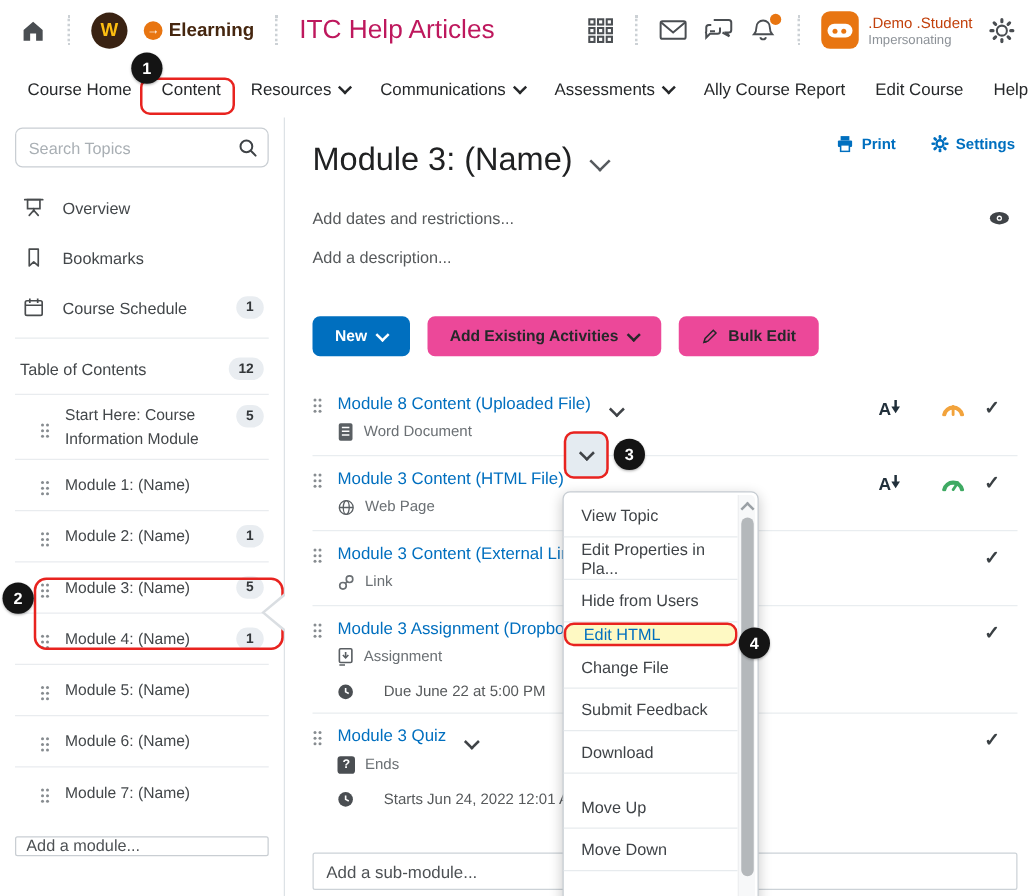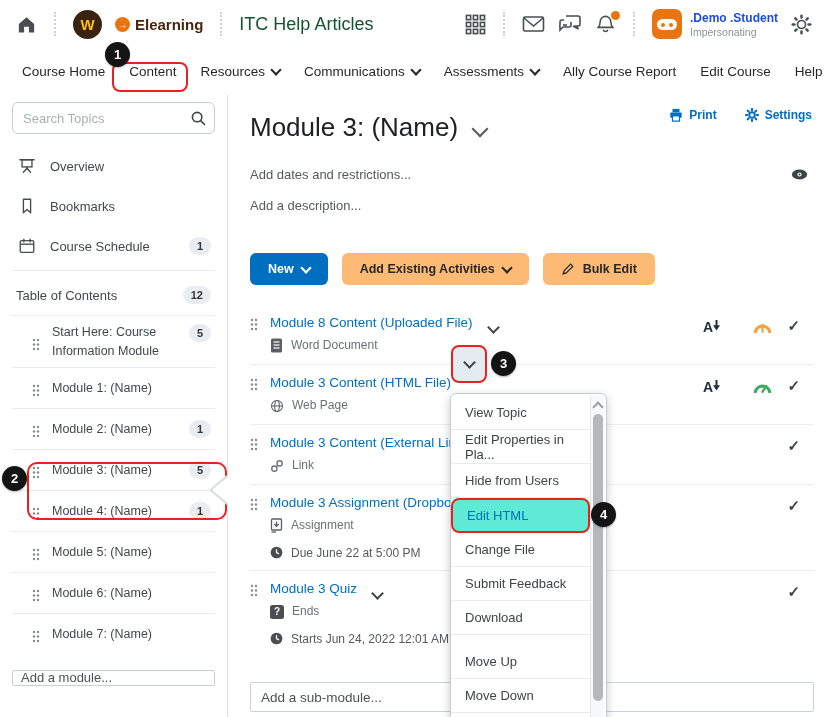--- a/index.html
+++ b/index.html
@@ -6,28 +6,28 @@
   body{width:828px;height:717px;position:relative;overflow:hidden;background:#fff;
        font-family:"Liberation Sans",sans-serif;color:#202122;}
   svg{display:block;}
   
   .minibar{height:48px;display:flex;align-items:center;justify-content:space-between;padding:0 16px;box-sizing:border-box;}
   .hgrp{display:flex;align-items:center;gap:13px;}
   .vdots{height:24px;border-left:2px dotted #ccd1d5;margin:0 4px;}
   .logo{width:29px;height:29px;border-radius:50%;background:#3a2313;color:#fdbe11;font-weight:bold;font-size:15px;display:flex;align-items:center;justify-content:center;}
   .brand{display:flex;align-items:center;gap:5px;font-weight:bold;color:#45260f;font-size:15px;}
   .brand .arr{width:15px;height:15px;border-radius:50%;background:#e87511;color:#fff;font-size:10px;font-weight:bold;display:flex;align-items:center;justify-content:center;}
-  .course-title{font-size:18px;color:#14532d;}
+  .course-title{font-size:21px;color:#be185d;}
   .bellwrap{position:relative;}
   .bellwrap .dot{position:absolute;top:-3px;right:-4px;width:9px;height:9px;border-radius:50%;background:#e87511;}
   .user{display:flex;align-items:center;gap:8px;}
   .avatar{width:30px;height:30px;border-radius:7px;background:#e87511;position:relative;}
   .avatar .mask{position:absolute;left:5px;top:10px;width:20px;height:11px;background:#fff;border-radius:6px;display:flex;align-items:center;justify-content:center;gap:3.5px;}
   .avatar .mask i{width:4px;height:4px;border-radius:50%;background:#e87511;}
-  .uname{font-size:12px;font-weight:bold;color:#1d4ed8;line-height:1.25;}
+  .uname{font-size:12px;font-weight:normal;color:#c2410c;line-height:1.25;}
   .ustatus{font-size:10.5px;color:#8d9298;}
   
   .navbar{height:46px;display:flex;align-items:center;gap:24px;padding-left:22px;font-size:13.5px;color:#26282a;}
   .nav-item{display:flex;align-items:center;gap:7px;cursor:pointer;white-space:nowrap;}
   .chev{display:inline-block;width:7px;height:7px;border-right:2px solid currentColor;border-bottom:2px solid currentColor;transform:rotate(45deg);margin-bottom:3px;}
   .chev.sm{width:6px;height:6px;}
   .chev.up{transform:rotate(-135deg);margin-bottom:-2px;}
   
   .cols{display:flex;height:623px;}
   .sidebar{width:228px;flex-shrink:0;border-right:1px solid #dde2e6;padding:8px 12px 0;box-sizing:border-box;}
@@ -54,45 +54,45 @@
   .m-title{font-size:26px;font-weight:400;color:#202122;}
   .tchev{width:10px;height:10px;border-right:2.2px solid #565a5e;border-bottom:2.2px solid #565a5e;transform:rotate(45deg);display:inline-block;margin-top:2px;cursor:pointer;}
   .m-actions{position:absolute;right:16px;top:14px;display:flex;gap:28px;}
   .m-actions .act{display:flex;align-items:center;gap:6px;color:#006fbf;font-size:12px;font-weight:bold;cursor:pointer;}
   .adddates{margin-top:24px;display:flex;align-items:center;font-size:13px;color:#56595b;}
   .adddates .eye{margin-left:auto;margin-right:6px;cursor:pointer;}
   .adddesc{margin-top:16px;font-size:13px;color:#56595b;}
   .btnrow{margin-top:16px;display:flex;gap:14px;}
   .btn{height:32px;border:none;border-radius:6px;display:flex;align-items:center;justify-content:center;gap:8px;font-family:"Liberation Sans",sans-serif;font-size:12.5px;font-weight:bold;padding:0 18px;cursor:pointer;margin-top:24px;}
   .btn.primary{background:#006fbf;color:#fff;}
-  .btn.sec{background:#fdba74;color:#26282a;}
+  .btn.sec{background:#ec4899;color:#26282a;}
   .items{margin-top:20px;}
   .row{position:relative;padding:8px 0 10px;border-bottom:1px solid #e9edf0;}
   .row.last{border-bottom:none;}
   .row-inner{display:flex;align-items:flex-start;}
   .drag{margin-top:5px;flex-shrink:0;}
   .rcontent{margin-left:12px;flex:1;}
   .rtitle{display:flex;align-items:center;gap:16px;font-size:13.5px;line-height:20px;}
   .rlink{color:#006fbf;cursor:pointer;}
   .rchev{width:7px;height:7px;border-right:2px solid #3f4347;border-bottom:2px solid #3f4347;transform:rotate(45deg);display:inline-block;margin-top:8px;cursor:pointer;}
   .rsub{margin-top:4px;display:flex;align-items:center;gap:8px;font-size:12px;color:#6b7074;line-height:17px;}
-  .rdate{margin-top:12px;display:flex;gap:8px;font-size:12px;color:#56595b;}
+  .rdate{margin-top:12px;display:flex;align-items:center;gap:24px;font-size:12px;color:#56595b;}
   .rdate .gap2{margin-left:10px;}
   .ic-a{position:absolute;top:14px;font-weight:bold;font-size:14px;color:#22303b;right:94px;display:flex;align-items:flex-start;}
   .ic-gauge{position:absolute;top:16px;right:42px;}
   .ic-check{position:absolute;top:12px;right:14px;font-size:15px;font-weight:bold;color:#3a4044;}
   .quizbox{width:14px;height:14px;background:#4a4e52;border-radius:2.5px;color:#fff;font-size:10px;font-weight:bold;display:flex;align-items:center;justify-content:center;}
   .addsub{margin-top:26px;}
   .addsub input{width:100%;height:30px;border:1px solid #ccd2d7;border-radius:2px;padding:0 10px;box-sizing:border-box;font-family:"Liberation Sans",sans-serif;font-size:13.5px;color:#4d5154;}
   .addsub input::placeholder{color:#4d5154;}
   
   .menu{position:absolute;left:450px;top:393px;width:157px;height:345px;background:#fff;border:1px solid #c6ccd2;border-radius:6px;box-shadow:0 3px 10px rgba(0,0,0,.22);z-index:20;box-sizing:border-box;}
   .menu ul{list-style:none;margin:2px 0 0;padding:0 16px 0 0;}
   .menu li{height:34px;display:flex;align-items:center;padding-left:14px;font-size:13px;color:#3f4347;border-bottom:1px solid #e7ebee;cursor:pointer;box-sizing:border-box;}
-  .menu li.hl{height:35px;background:#5eead4;color:#006fbf;border:2.5px solid #e8231f;border-radius:8px;}
+  .menu li.hl{height:19px;background:#fef9c3;color:#006fbf;border:2.5px solid #e8231f;border-radius:8px;}
   .menu .menu-gap{height:8px;}
   .sb{position:absolute;top:2px;right:2px;bottom:2px;width:13px;background:#f7f8f9;border-left:1px solid #e6e9ec;border-radius:0 4px 4px 0;}
   .sb .thumb{position:absolute;top:18px;left:1.5px;width:10px;height:287px;background:#b4b8bb;border-radius:6px;cursor:pointer;}
   .sb .up{position:absolute;top:7px;left:3px;color:#9aa0a5;}
   
   .chevbtn{position:absolute;left:451px;top:345px;width:36px;height:38px;background:#e4ebf1;border:2.5px solid #e8231f;border-radius:8px;display:flex;align-items:center;justify-content:center;z-index:21;box-sizing:border-box;cursor:pointer;}
   .chevbtn .chev{margin-bottom:4px;color:#3f4347;}
   .ann-box{position:absolute;border:2.5px solid #e8231f;border-radius:8px;z-index:30;pointer-events:none;}
   #ann1{left:112px;top:62px;width:72px;height:26px;}
   #ann2{left:27px;top:462px;width:196px;height:54px;border-radius:10px;}

